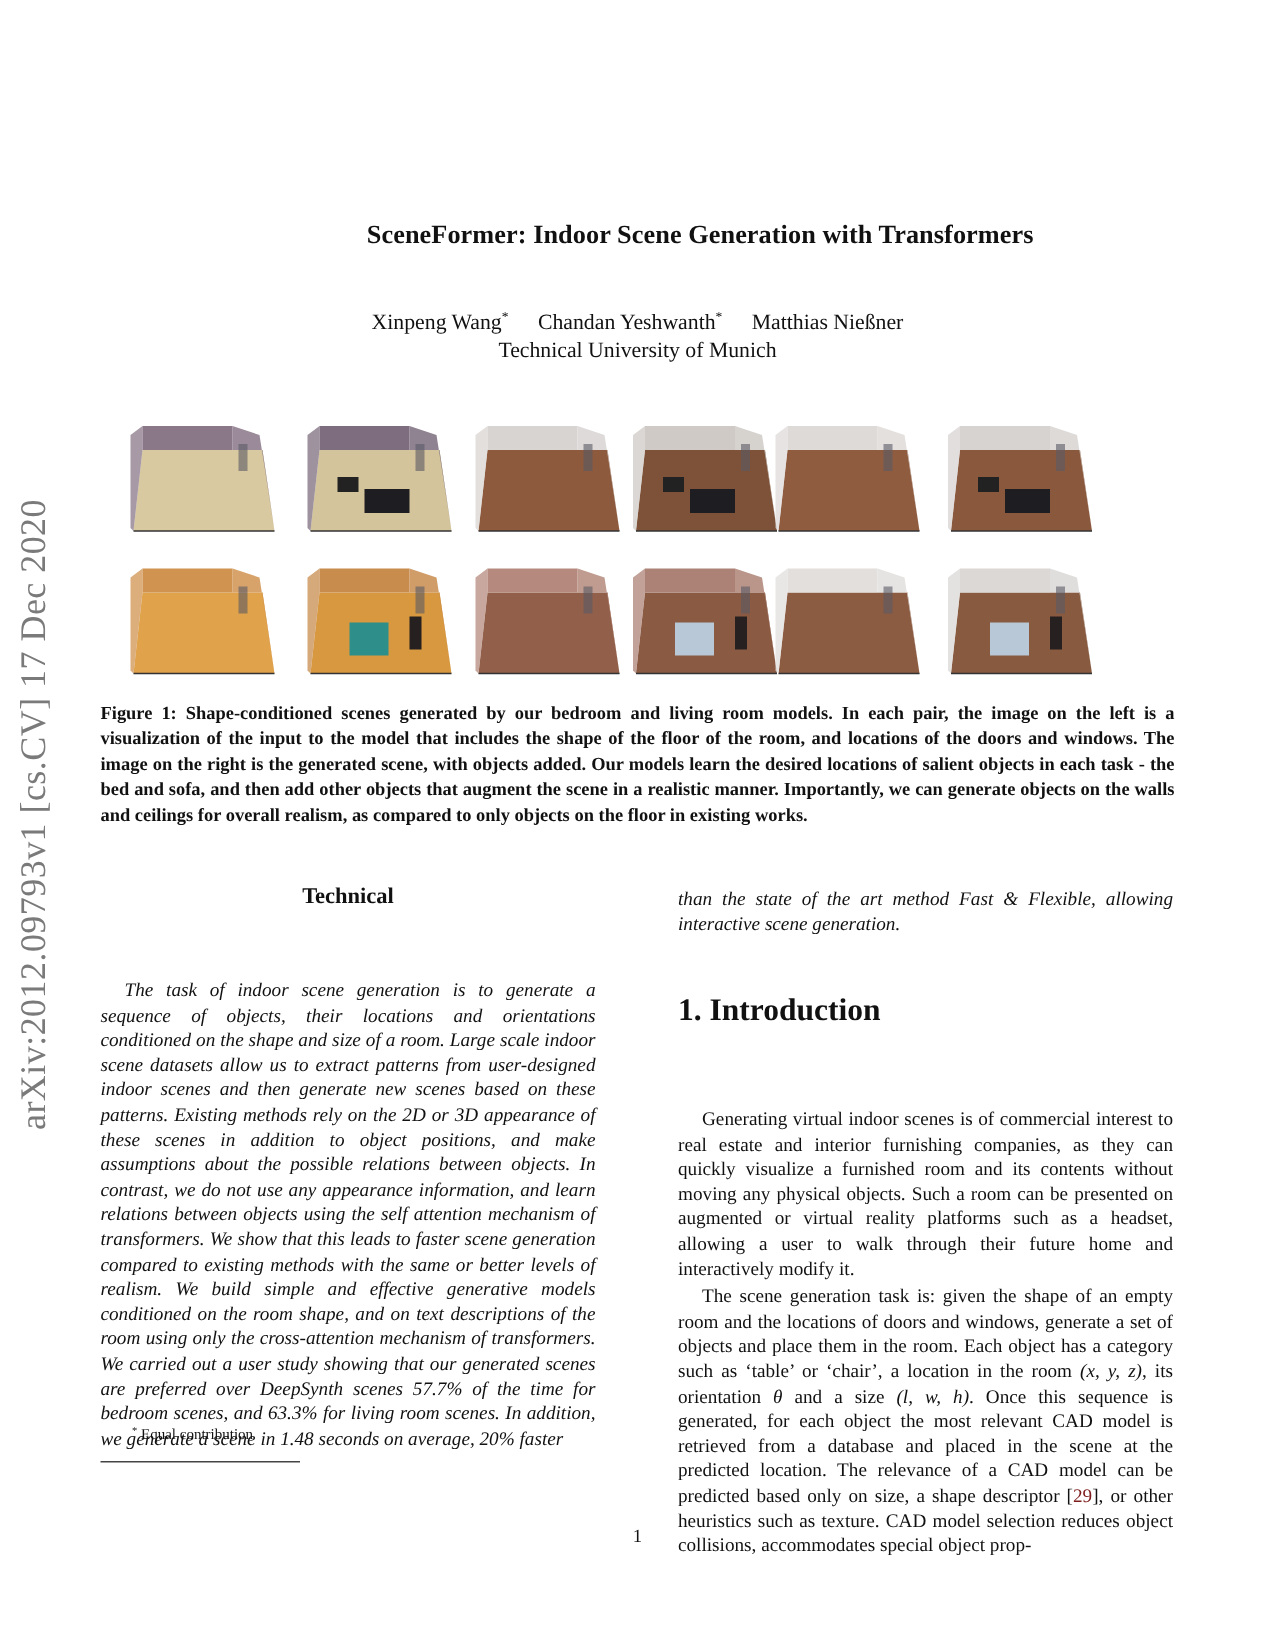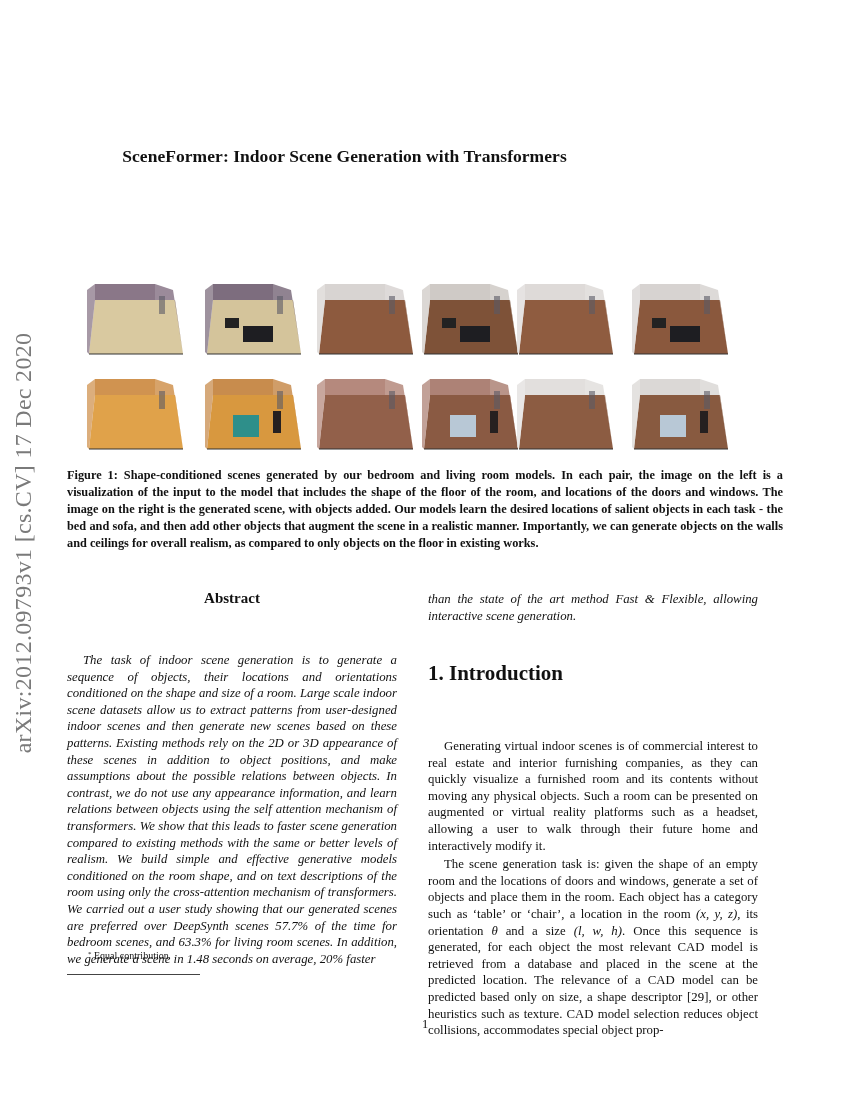--- a/index.html
+++ b/index.html
@@ -1,56 +1,62 @@
 <!DOCTYPE html>
 <html><head>
 <meta charset="utf-8">
 <style>
   html, body { margin: 0; padding: 0; background: #ffffff; }
   body { width: 850px; height: 1100px; position: relative; overflow: hidden;
          font-family: "Liberation Serif", "DejaVu Serif", serif; color: #111; }
   .abs { position: absolute; }
-  .title { left: 0; width: 689px; top: 146px; text-align: center; font-size: 17.5px; font-weight: bold; letter-spacing: 0.05px; }
+  .title { left: 0; width: 689px; top: 146px; text-align: right; font-size: 17.5px; font-weight: bold; letter-spacing: 0.05px; }
   .authors { left: 0; width: 850px; top: 202px; text-align: center; font-size: 14.5px; line-height: 19px; }
   .authors .sep { display: inline-block; width: 16px; }
   .authors sup { font-size: 9px; vertical-align: 5px; }
   .arxiv { left: -222px; top: 525px; width: 500px; height: 36px; transform: rotate(-90deg); transform-origin: center center;
            font-size: 24px; color: #7a7a7a; white-space: nowrap; text-align: center; letter-spacing: 0.3px; }
 
   
   .figure { left: 85px; top: 282px; width: 670px; height: 178px; }
   .room { position: absolute; width: 100px; height: 80px; }
   .room svg { width: 100%; height: 100%; display: block; }
 
   .caption { left: 67px; top: 467px; width: 716px; font-size: 12.3px; line-height: 17px; text-align: justify; font-weight: bold; }
 
   .colL { left: 67px; width: 330px; }
-  .colR { left: 428px; width: 330px; }
+  .colR { left: 452px; width: 330px; }
   .h-abstract { top: 590px; text-align: center; font-weight: bold; font-size: 15px; }
   .abstract { top: 628px; font-style: italic; font-size: 12.8px; line-height: 16.6px; text-align: justify; margin-top: 24px; }
   .abstract-cont { top: 591px; font-style: italic; font-size: 12.8px; line-height: 16.6px; text-align: justify; }
   .h-intro { top: 661px; font-weight: bold; font-size: 21px; }
   .intro { top: 690px; font-size: 12.8px; line-height: 16.6px; text-align: justify; margin-top: 48px; }
   p { margin: 0; text-indent: 16px; }
   p + p { margin-top: 2px; }
-  .cite { color: #000000; }
+  .cite { color: #7f1d1d; }
   .math { font-style: italic; }
   .fn-rule { left: 67px; top: 974px; width: 133px; height: 0; border-top: 1px solid #444; }
   .footnote { left: 88px; top: 950px; font-size: 10px; }
   .footnote sup { font-size: 7px; vertical-align: 3px; }
   .pageno { left: 0; width: 850px; top: 1017px; text-align: center; font-size: 12.5px; }
 </style>
 </head>
 <body>
 
 <div class="abs arxiv">arXiv:2012.09793v1  [cs.CV]  17 Dec 2020</div>
 
 <div class="abs title">SceneFormer: Indoor Scene Generation with Transformers</div>
 
 <div class="abs authors">
+  <div>
+    <span>Xinpeng Wang</span><sup>*</sup><span class="sep"></span>
+    <span>Chandan Yeshwanth</span><sup>*</sup><span class="sep"></span>
+    <span>Matthias Nießner</span>
+  </div>
+  <div>Technical University of Munich</div>
 </div>
 
 <div class="abs figure" id="figure">
     <div class="room" title="living room input (purple walls, beige tile floor)" style="left: 0px; top: 0px;">
       <svg viewBox="0 0 100 80" preserveAspectRatio="none">
         <polygon points="10,18 90,18 98,72 4,72" fill="#d9c9a0"></polygon>
         <polygon points="10,2 70,2 70,18 10,18" fill="#8a7788"></polygon>
         <polygon points="70,2 88,8 98,72 90,18 70,18" fill="#8a7788" opacity="0.85"></polygon>
         <polygon points="2,8 10,2 10,18 4,72 2,70" fill="#8a7788" opacity="0.75"></polygon>
         <rect x="74" y="14" width="6" height="18" fill="#5a5a66" opacity="0.6"></rect>
@@ -176,21 +182,21 @@
         <rect x="74" y="14" width="6" height="18" fill="#5a5a66" opacity="0.6"></rect>
         <rect x="30" y="38" width="26" height="22" fill="#b8c8d6"></rect>
         <rect x="70" y="34" width="8" height="22" fill="#262020"></rect>
         <polyline points="4,72 98,72" stroke="#333" stroke-width="1" fill="none"></polyline>
       </svg>
     </div>
   </div>
 
 <div class="abs caption">Figure 1: Shape-conditioned scenes generated by our bedroom and living room models. In each pair, the image on the left is a visualization of the input to the model that includes the shape of the floor of the room, and locations of the doors and windows. The image on the right is the generated scene, with objects added. Our models learn the desired locations of salient objects in each task - the bed and sofa, and then add other objects that augment the scene in a realistic manner. Importantly, we can generate objects on the walls and ceilings for overall realism, as compared to only objects on the floor in existing works.</div>
 
-<div class="abs colL h-abstract">Abstract</div>
+<div class="abs colL h-abstract">Technical</div>
 <div class="abs colL abstract">
   <p>The task of indoor scene generation is to generate a sequence of objects, their locations and orientations conditioned on the shape and size of a room. Large scale indoor scene datasets allow us to extract patterns from user-designed indoor scenes and then generate new scenes based on these patterns. Existing methods rely on the 2D or 3D appearance of these scenes in addition to object positions, and make assumptions about the possible relations between objects. In contrast, we do not use any appearance information, and learn relations between objects using the self attention mechanism of transformers. We show that this leads to faster scene generation compared to existing methods with the same or better levels of realism. We build simple and effective generative models conditioned on the room shape, and on text descriptions of the room using only the cross-attention mechanism of transformers. We carried out a user study showing that our generated scenes are preferred over DeepSynth scenes 57.7% of the time for bedroom scenes, and 63.3% for living room scenes. In addition, we generate a scene in 1.48 seconds on average, 20% faster</p>
 </div>
 <div class="abs fn-rule"></div>
 <div class="abs footnote"><sup>*</sup> <span>Equal contribution</span></div>
 
 <div class="abs colR abstract-cont">
   <p style="text-indent:0">than the state of the art method Fast &amp; Flexible, allowing interactive scene generation.</p>
 </div>
 <div class="abs colR h-intro">1. Introduction</div>

